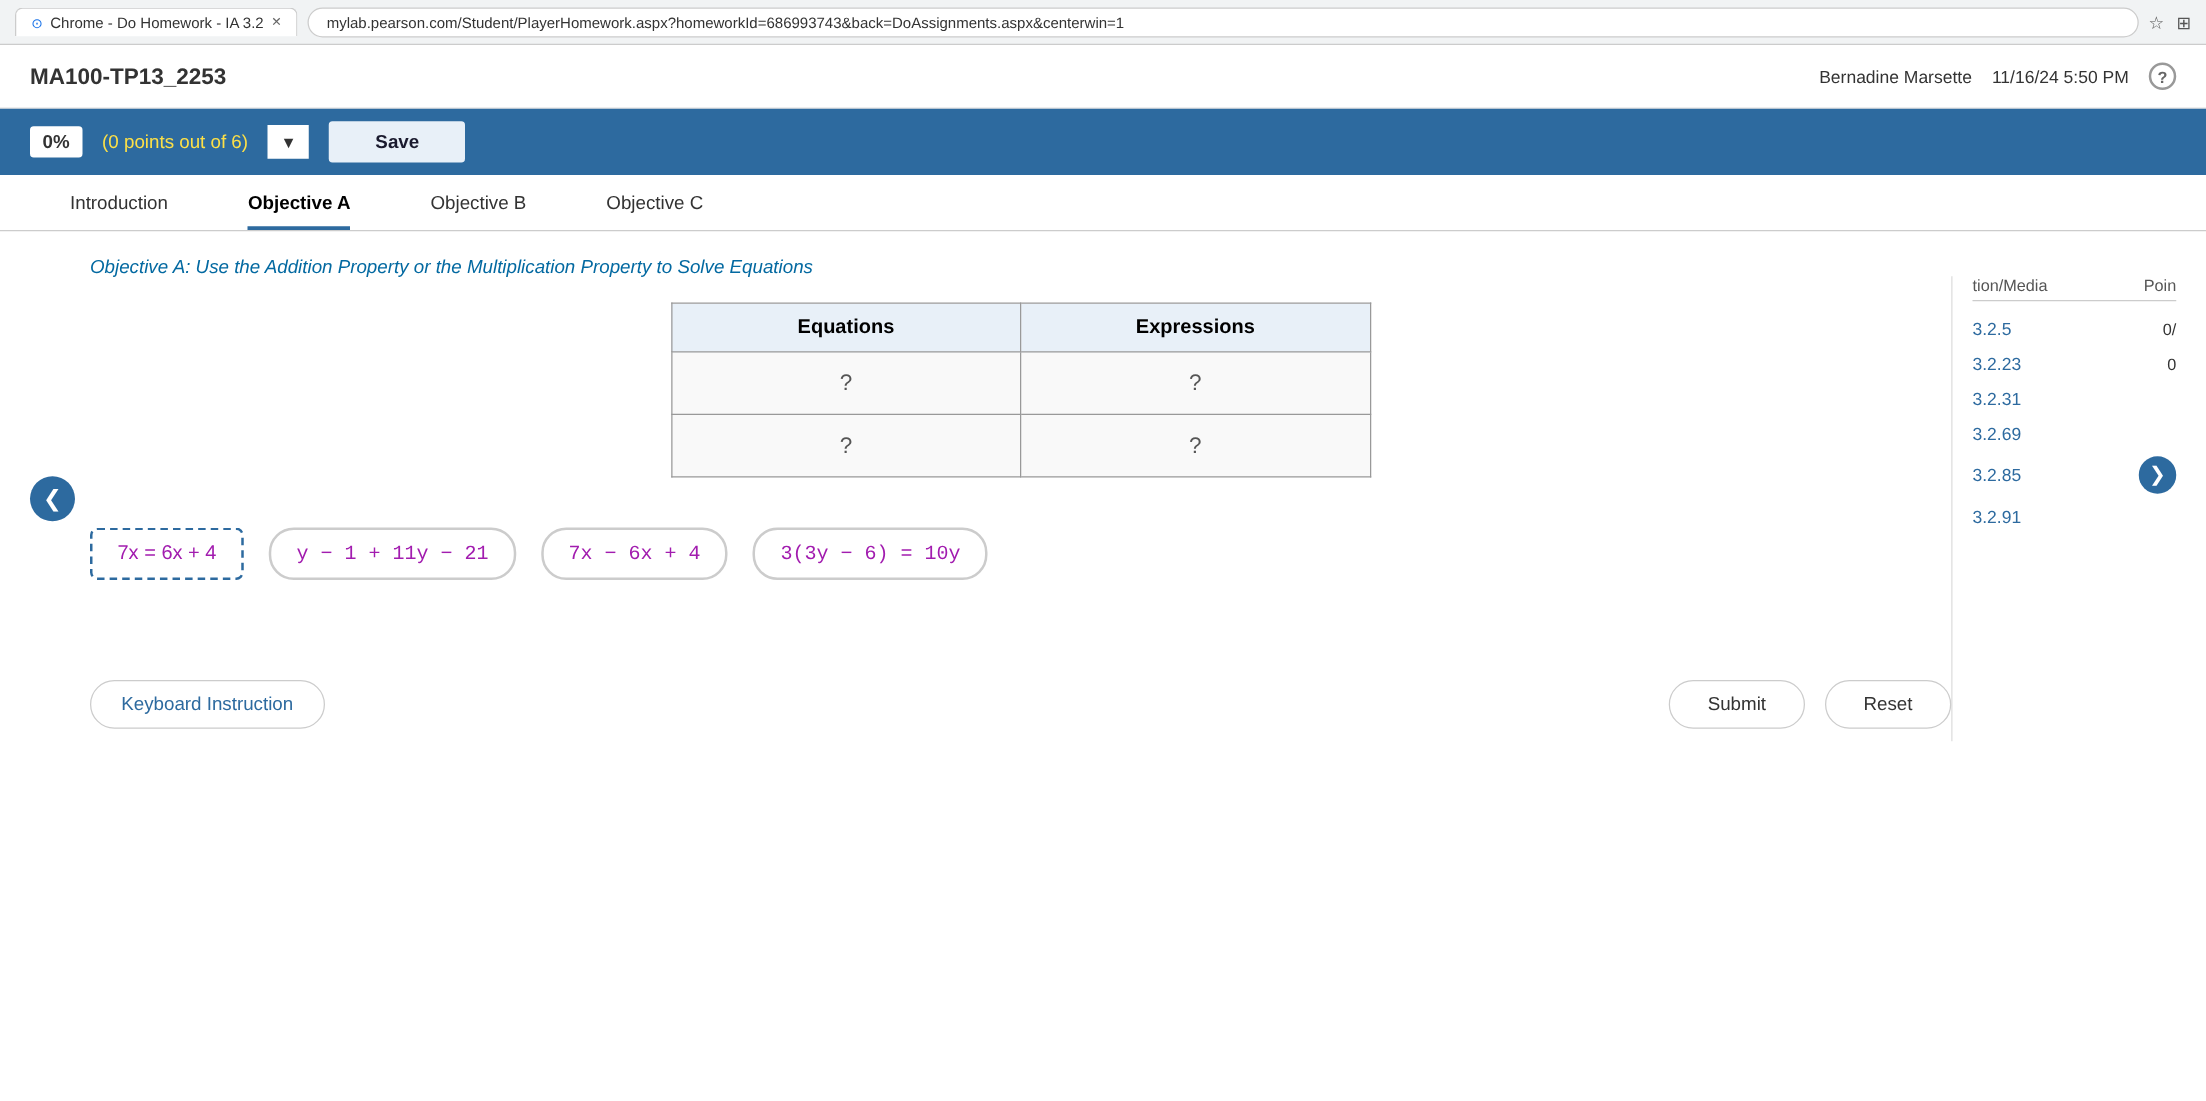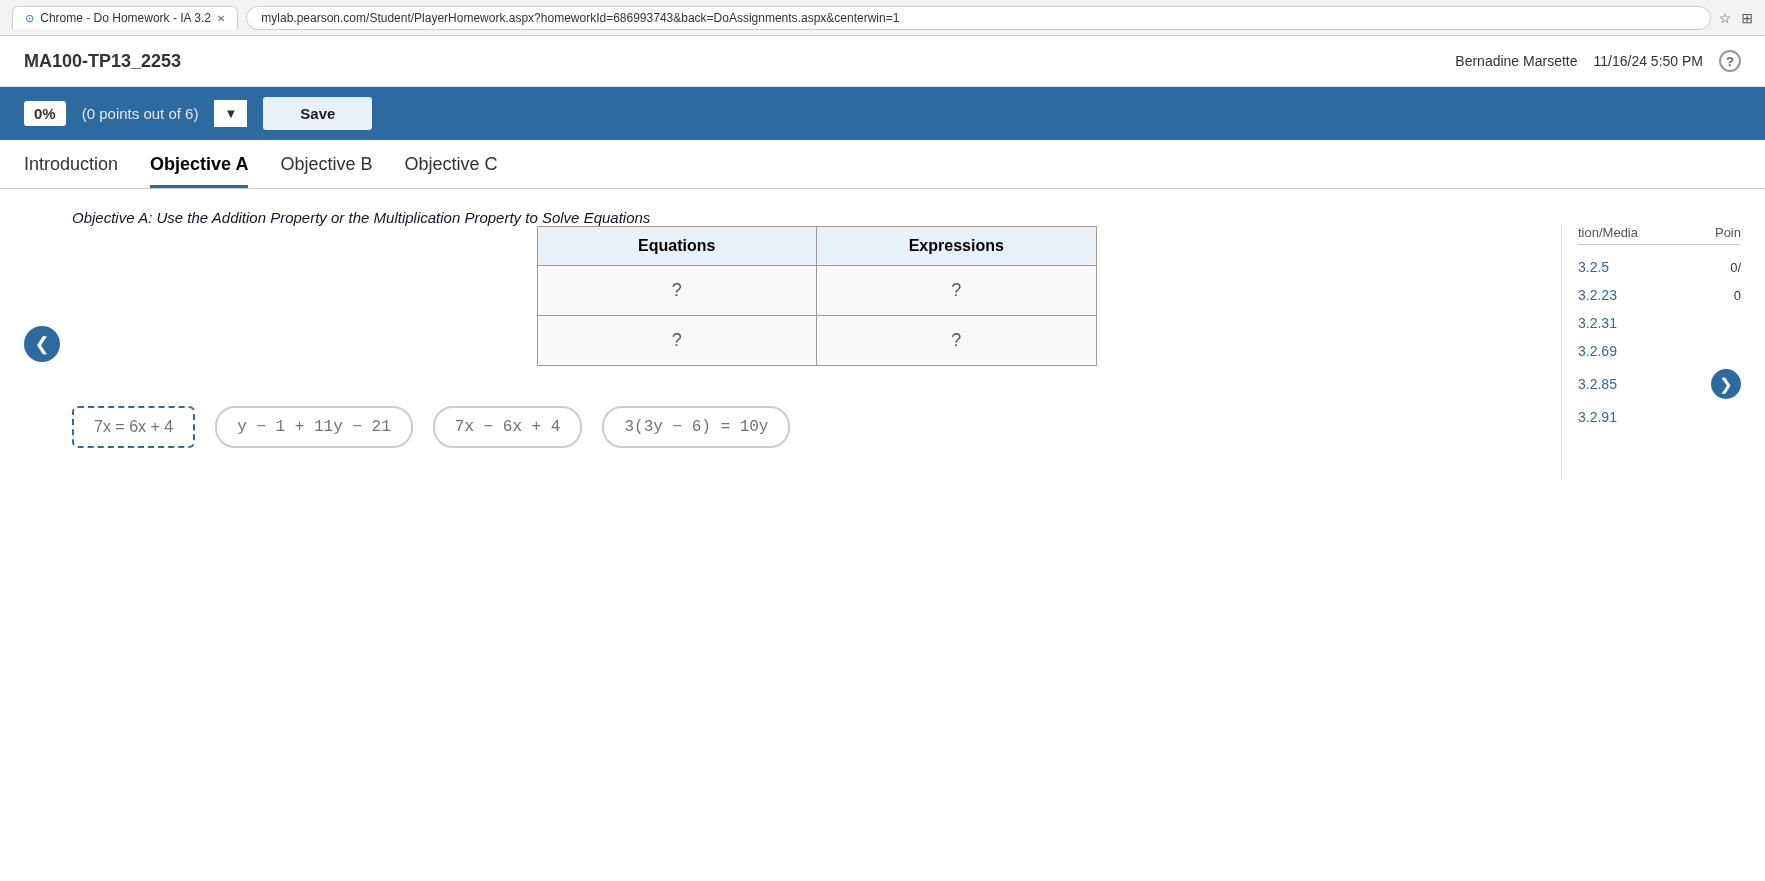--- a/index.html
+++ b/index.html
@@ -85,21 +85,21 @@
     .score-badge {
       background: #fff;
       color: #333;
       font-weight: bold;
       font-size: 15px;
       padding: 4px 10px;
       border-radius: 3px;
     }
     .score-text {
       font-size: 15px;
-      color: #e5e5e5;
+      color: #fde047;
     }
     .dropdown-arrow {
       background: #fff;
       color: #333;
       border: none;
       padding: 6px 10px;
       cursor: pointer;
       font-size: 13px;
     }
     .save-btn {
@@ -115,25 +115,26 @@
 
     
     .nav-tabs {
       display: flex;
       gap: 32px;
       padding: 14px 24px 0;
       border-bottom: 1px solid #ccc;
       align-items: center;
     }
     .nav-tab {
-      font-size: 18px;
+      font-size: 15px;
       color: #333;
       padding-bottom: 10px;
       cursor: pointer;
       border-bottom: 3px solid transparent;
+      margin-left: 32px;
     }
     .nav-tab.active {
       font-weight: bold;
       color: #000;
       border-bottom: 3px solid #2d6a9f;
     }
 
     
     .main-content {
       display: flex;
@@ -179,21 +180,22 @@
       border: none;
       font-size: 16px;
       cursor: pointer;
       display: flex; align-items: center; justify-content: center;
       margin: 4px 0;
     }
 
     
     .objective-text {
       font-size: 15px;
-      color: #0f172a;
+      color: #0369a1;
+      margin-bottom: 20px;
       font-style: italic;
     }
 
     
     .eq-table {
       border-collapse: collapse;
       margin: 0 auto 30px auto;
       width: 560px;
     }
     .eq-table th {
@@ -226,21 +228,21 @@
       padding: 10px 0 30px 0;
       align-items: center;
     }
     .drag-item {
       border: 2px dashed #2d6a9f;
       border-radius: 6px;
       padding: 10px 20px;
       font-size: 16px;
       background: #fff;
       cursor: grab;
-      color: #737373;
+      color: #a21caf;
     }
     .drag-item.solid {
       border: 2px solid #ccc;
       border-radius: 20px;
       cursor: grab;
       font-family: Liberation Mono, monospace;
     }
     .drag-item.selected {
       border: 2px dashed #2d6a9f;
     }
@@ -377,20 +379,27 @@
         </tbody>
       </table>
 
       <div class="drag-items">
         <div class="drag-item selected">7x = 6x + 4</div>
         <div class="drag-item solid">y − 1 + 11y − 21</div>
         <div class="drag-item solid">7x − 6x + 4</div>
         <div class="drag-item solid">3(3y − 6) = 10y</div>
       </div>
 
+      <div class="bottom-row">
+        <button class="keyboard-btn">Keyboard Instruction</button>
+        <div class="action-btns">
+          <button class="submit-btn">Submit</button>
+          <button class="reset-btn">Reset</button>
+        </div>
+      </div>
     </div>
 
     <div class="right-sidebar">
       <div class="sidebar-header">
         <span>tion/Media</span>
         <span>Poin</span>
       </div>
 
       <div class="sidebar-item">
         <span>3.2.5</span>

